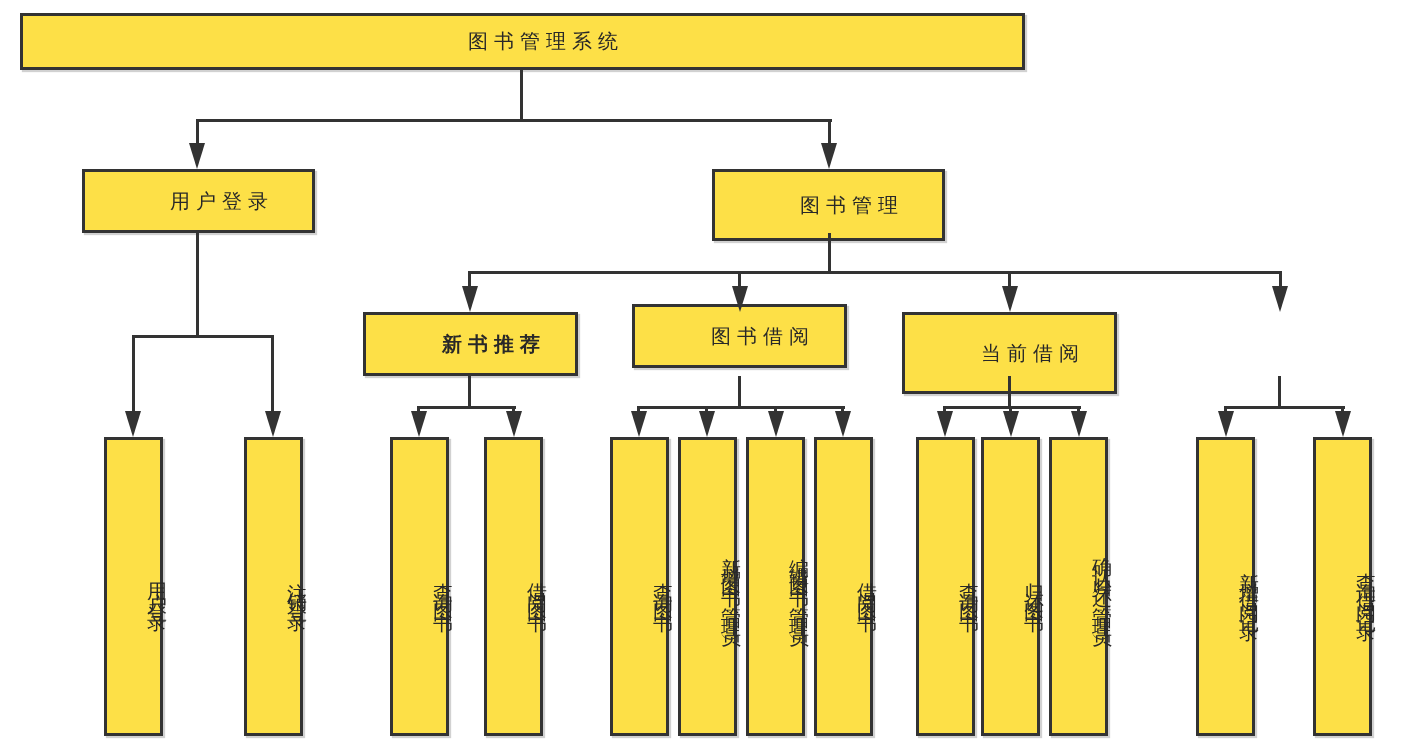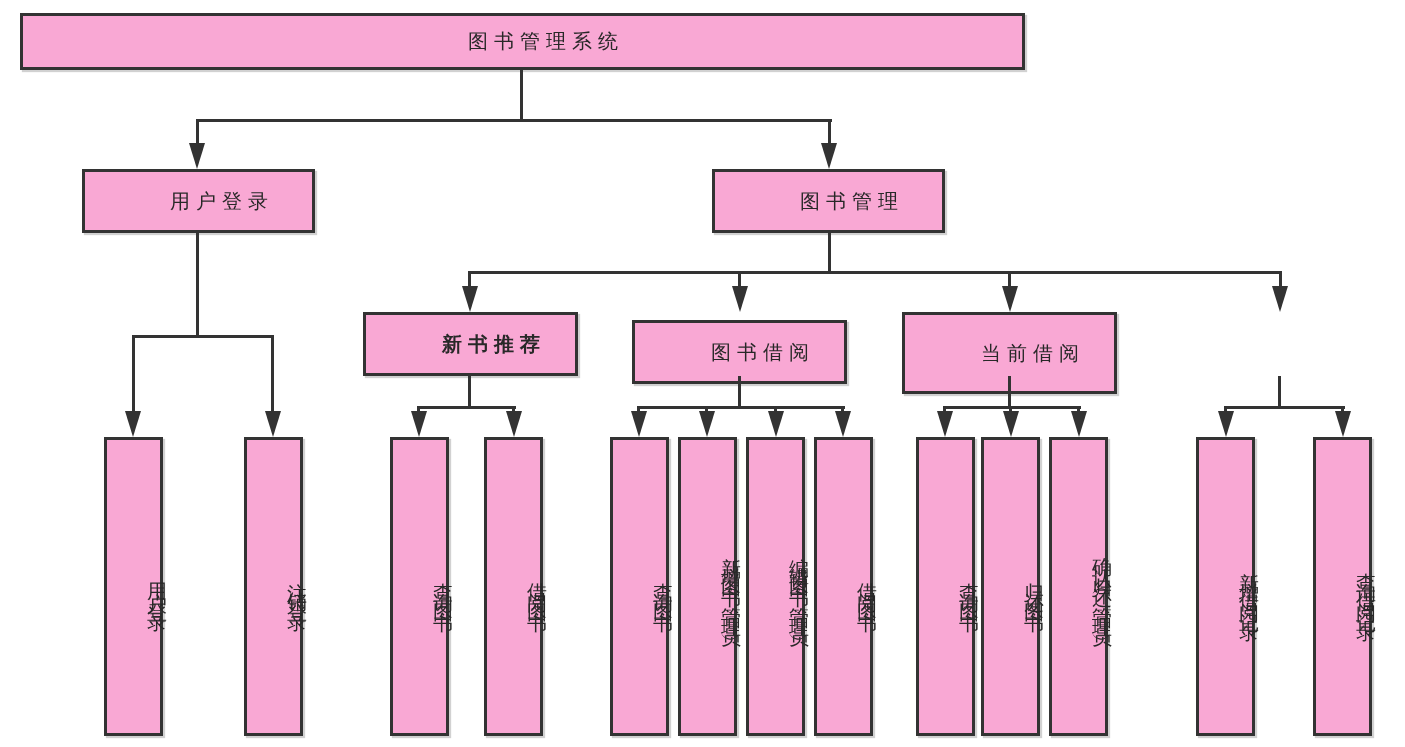--- a/index.html
+++ b/index.html
@@ -2,21 +2,21 @@
 <html><head>
 <meta charset="utf-8">
 <style>
   html,body{margin:0;padding:0;background:#ffffff;}
   #canvas{
     position:relative;width:1405px;height:747px;background:#ffffff;overflow:hidden;
     font-family:"Liberation Sans","DejaVu Sans",sans-serif;
   }
   
   .nd{
-    position:absolute;box-sizing:border-box;background:#f9a8d4;
+    position:absolute;box-sizing:border-box;background:#fde047;
     border:3px solid #333333;display:flex;align-items:center;justify-content:center;
     box-shadow:2px 2px 1px rgba(0,0,0,0.18);
     padding-left:47px;
   }
   .hl{font-size:20px;letter-spacing:6px;color:#282828;white-space:nowrap;}
   .vl{
     writing-mode:vertical-rl;text-orientation:mixed;
     font-size:20px;letter-spacing:10px;line-height:1.25;color:#282828;white-space:nowrap;
   }
   
@@ -38,28 +38,28 @@
 
 <div id="canvas">
 
   <div class="nd" style="left:20px;top:13px;width:1005px;height:57px;">
     <span class="hl">图书管理系统</span>
   </div>
 
   <div class="nd" style="left:82px;top:169px;width:233px;height:64px;">
     <span class="hl">用户登录</span>
   </div>
-  <div class="nd" style="left:712px;top:169px;width:233px;height:64px;">
+  <div class="nd" style="left:712px;top:169px;width:233px;height:72px;">
     <span class="hl">图书管理</span>
   </div>
 
   <div class="nd" style="left:363px;top:312px;width:215px;height:64px;font-weight:bold;">
     <span class="hl">新书推荐</span>
   </div>
-  <div class="nd" style="left:632px;top:320px;width:215px;height:64px;">
+  <div class="nd" style="left:632px;top:304px;width:215px;height:64px;">
     <span class="hl">图书借阅</span>
   </div>
   <div class="nd" style="left:902px;top:312px;width:215px;height:82px;">
     <span class="hl">当前借阅</span>
   </div>
 
   <div class="nd" style="left:104px;top:437px;width:59px;height:299px;">
     <span class="vl">用户登录</span>
   </div>
   <div class="nd" style="left:244px;top:437px;width:59px;height:299px;">

